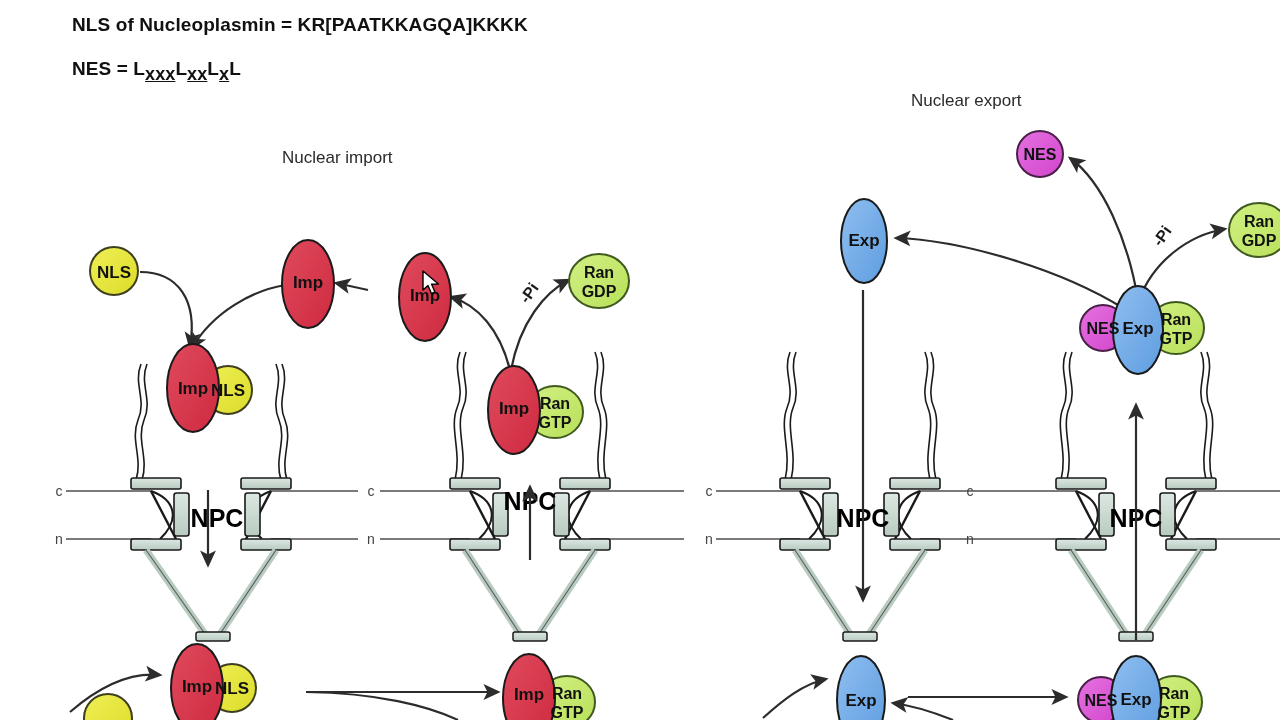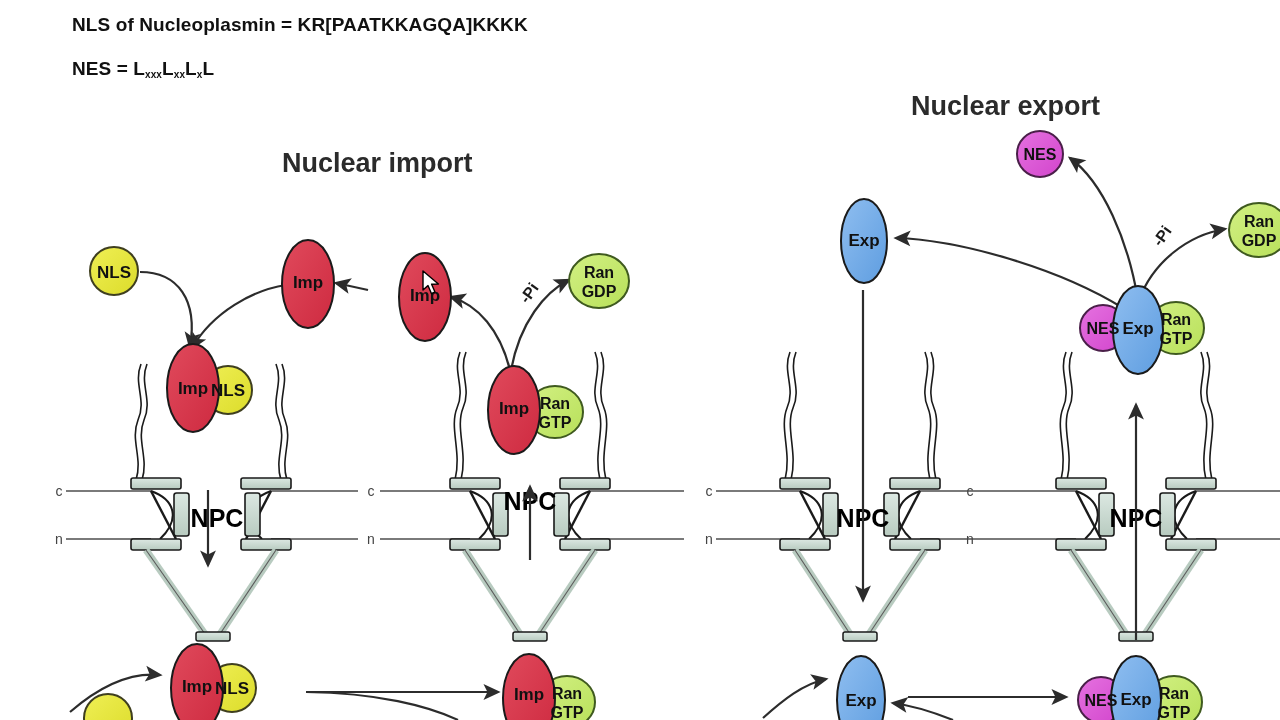--- a/index.html
+++ b/index.html
@@ -7,22 +7,22 @@
     width:1280px;height:720px;
     background:#ffffff;
     font-family:"Liberation Sans", sans-serif;
     overflow:hidden;
     position:relative;
   }
   #stage{position:absolute;left:0;top:0;width:1280px;height:720px;margin-left:48px;}
   .hdr{position:absolute;font-weight:bold;color:#111111;letter-spacing:0.1px;}
   #hdr1{left:24px;top:14px;font-size:19px;}
   #hdr2{left:24px;top:58px;font-size:19px;}
-  .sub{font-size:10px;vertical-align:-0.28em;font-weight:bold;}
-  .sect-title{position:absolute;font-weight:bold;font-size:27px;color:#2b2b2b;}
+  .sub{font-size:18px;vertical-align:-0.28em;font-weight:bold;text-decoration:underline;}
+  .sect-title{position:absolute;font-weight:normal;font-size:17px;color:#2b2b2b;}
   #title-import{left:234px;top:148px;text-align:center;}
   #title-export{left:863px;top:91px;}
   svg{position:absolute;left:0;top:0;width:1280px;height:720px;overflow:visible;}
   .node-label{font-family:"Liberation Sans", sans-serif;font-weight:bold;fill:#111111;
                text-anchor:middle;dominant-baseline:central;}
   .cn-label{font-family:"Liberation Sans", sans-serif;font-size:14px;fill:#444444;
             text-anchor:middle;dominant-baseline:central;}
   .npc-label{font-family:"Liberation Sans", sans-serif;font-weight:bold;font-size:25px;
              fill:#000000;text-anchor:middle;dominant-baseline:central;}
   .pi-label{font-family:"Liberation Sans", sans-serif;font-weight:bold;font-size:16px;

